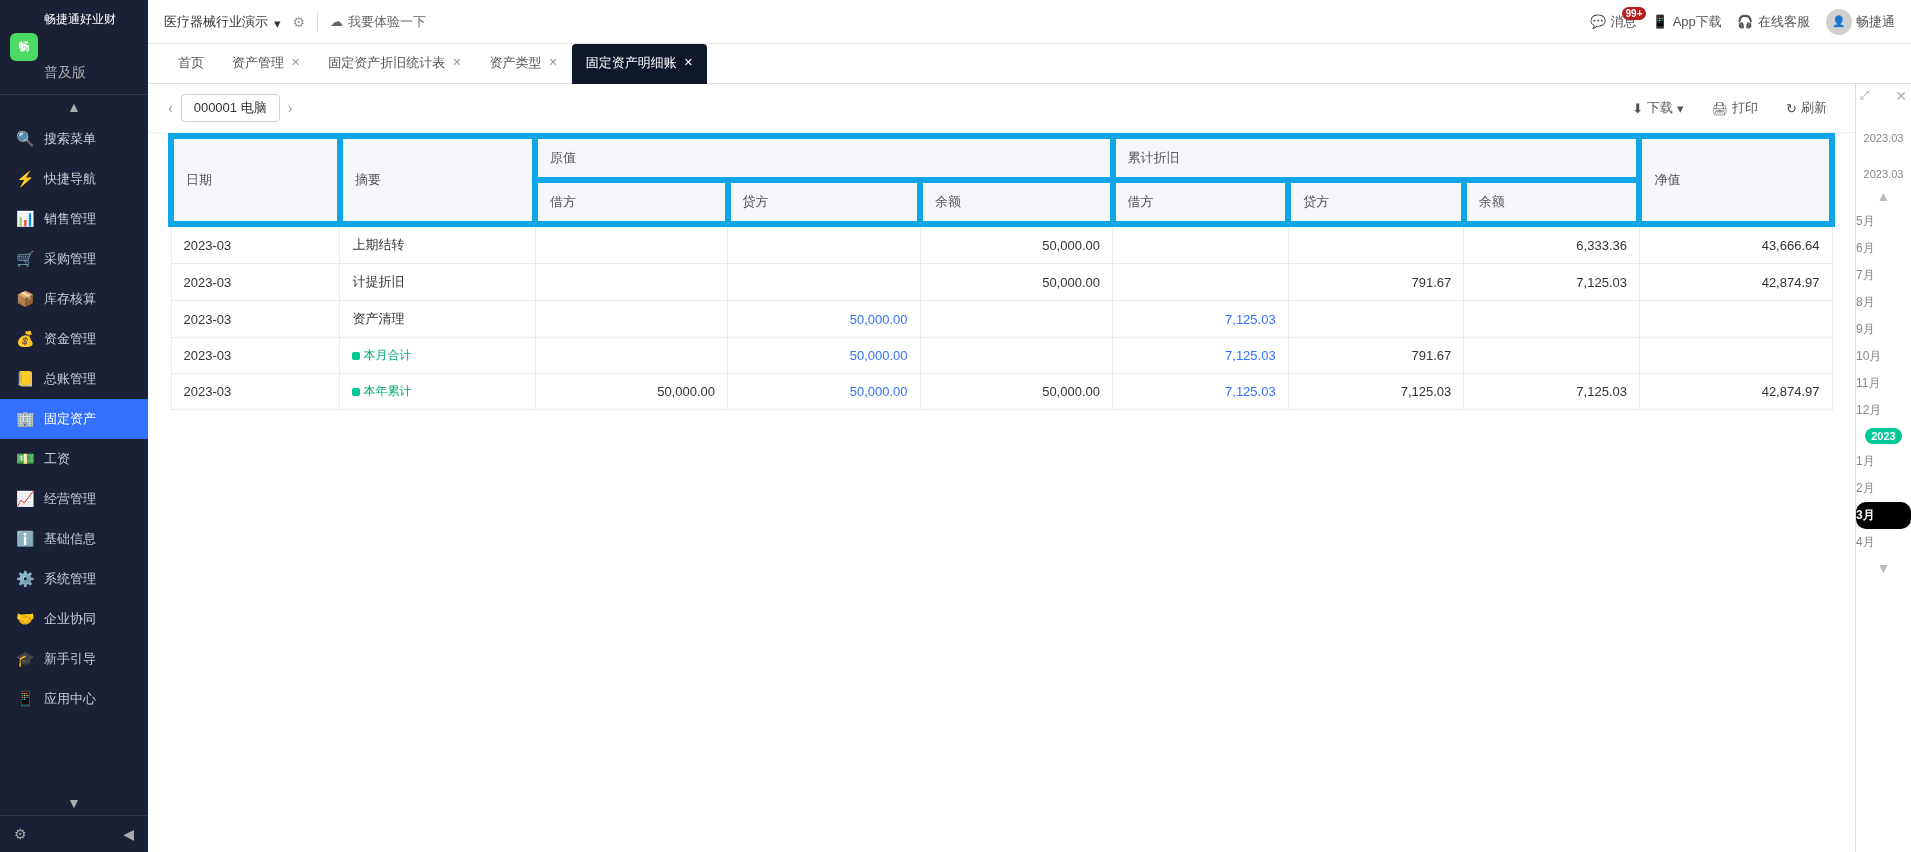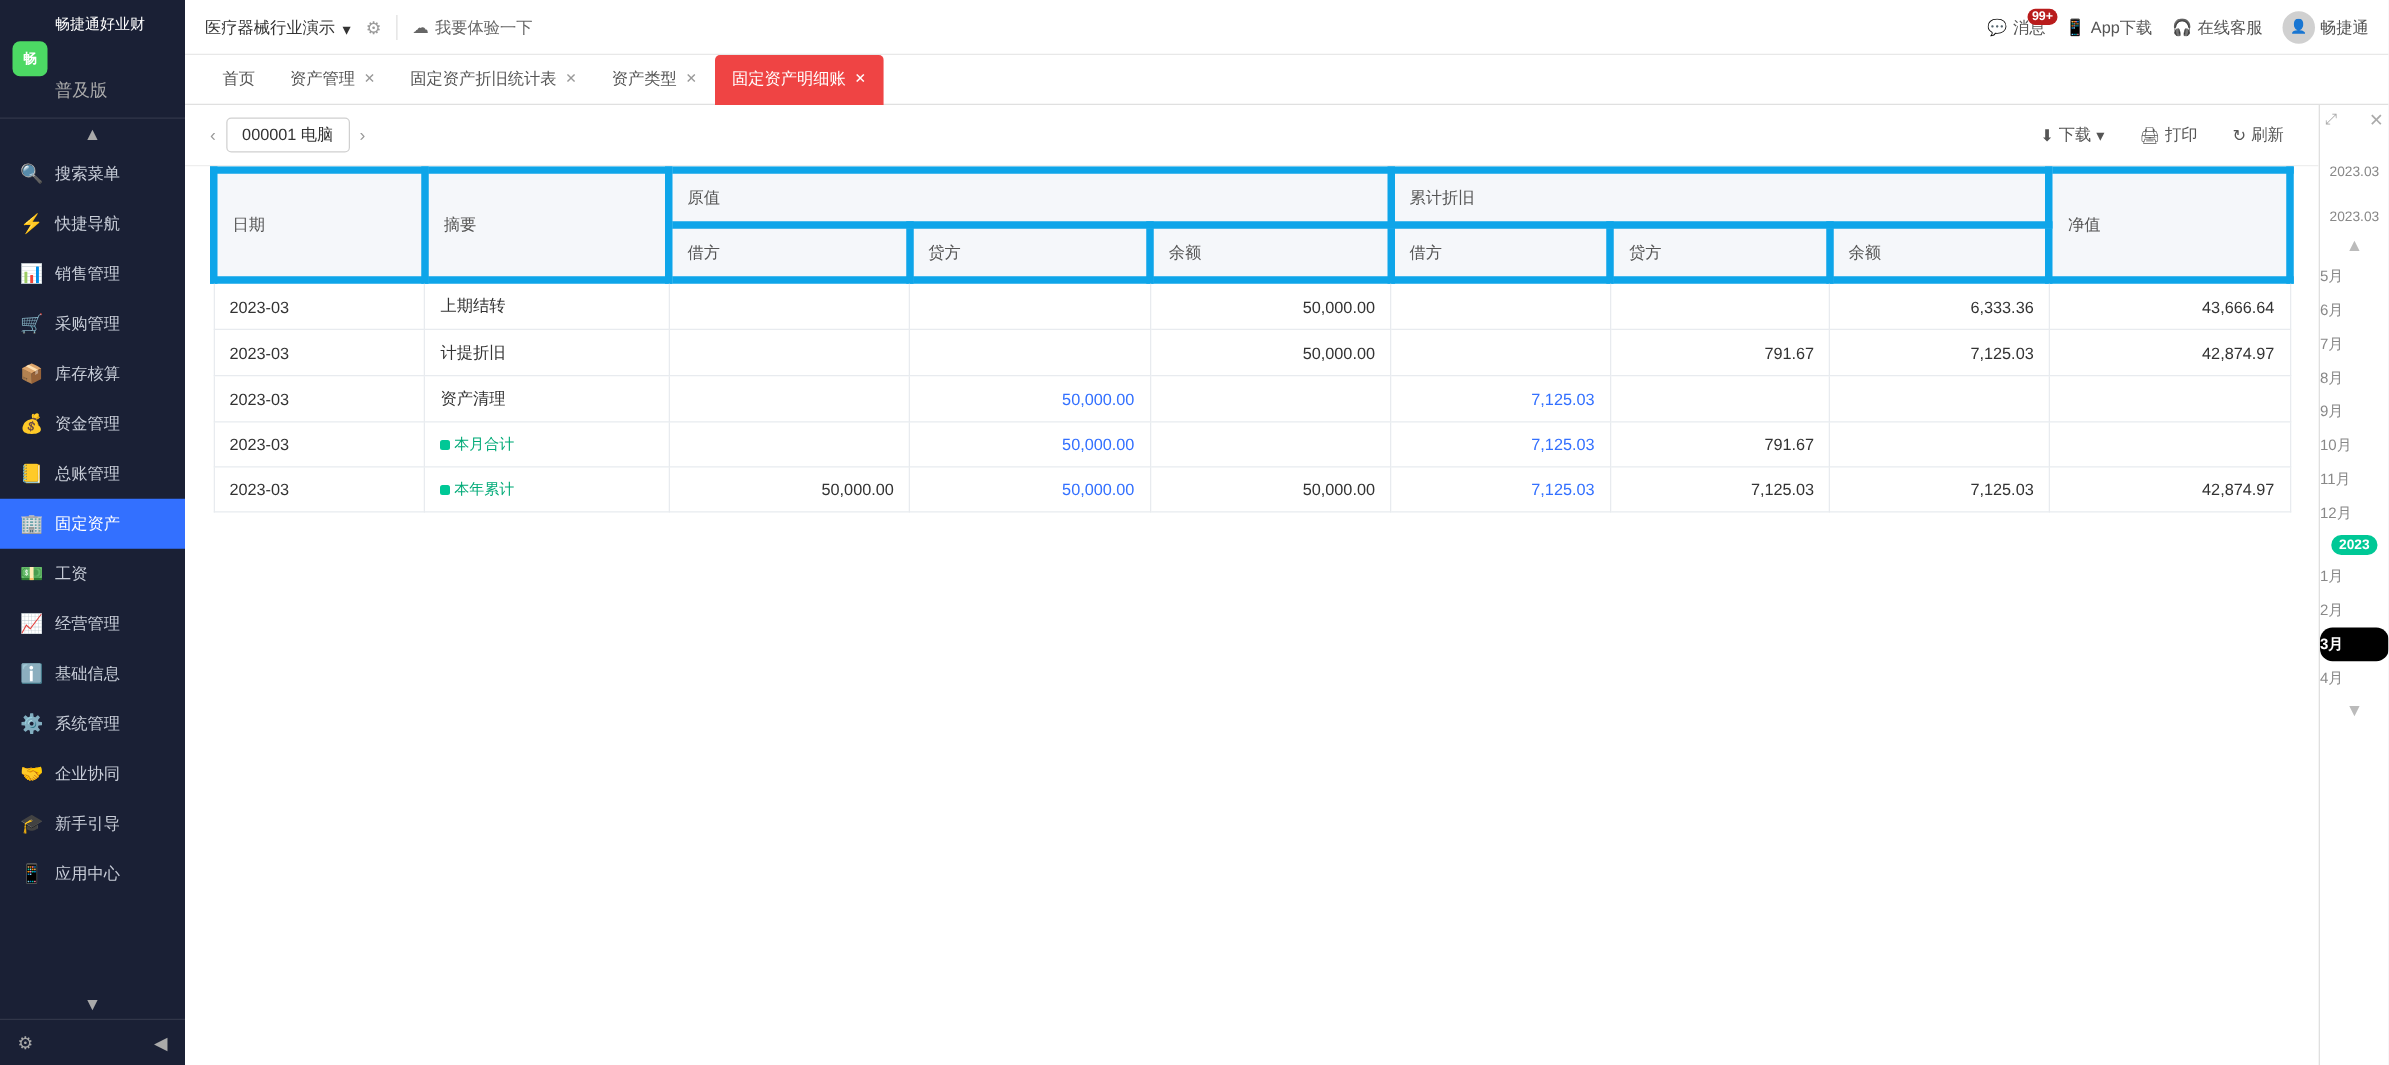--- a/index.html
+++ b/index.html
@@ -112,21 +112,21 @@
       padding: 0 14px;
       height: 40px;
       font-size: 13px;
       color: #555;
       cursor: pointer;
       border-bottom: 2px solid transparent;
       white-space: nowrap;
     }
     .tab-item.active {
       color: #fff;
-      background: #ef4444;
+      background: #0f172a;
       border-radius: 4px 4px 0 0;
     }
     .tab-close { font-size: 11px; color: #999; margin-left: 2px; }
     .tab-item.active .tab-close { color: #fff; }
 
     
     .content-area {
       flex: 1;
       display: flex;
       overflow: hidden;

